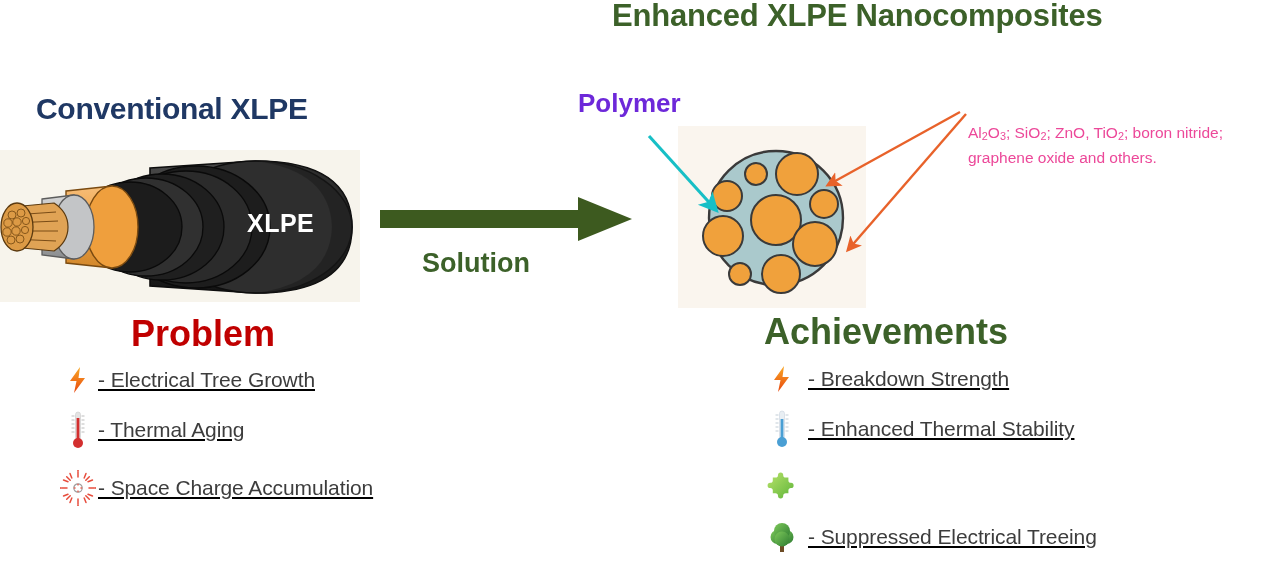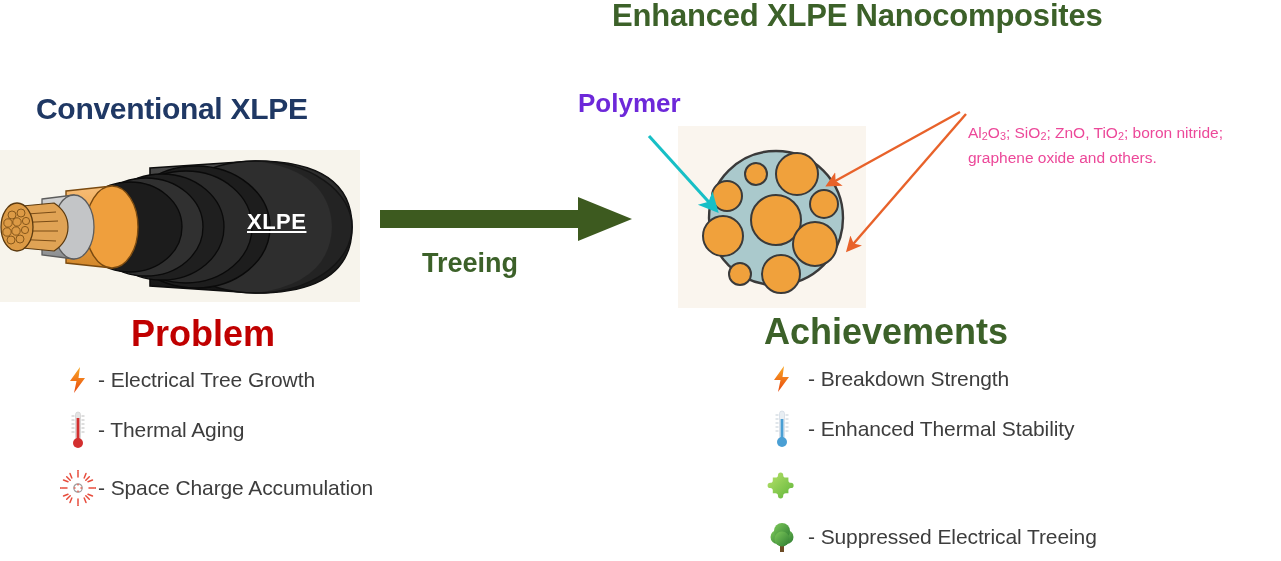--- a/index.html
+++ b/index.html
@@ -88,25 +88,24 @@
     position: absolute;
     left: 0px;
     top: 143px;
     width: 370px;
     height: 168px;
   }
   .xlpe-word {
     position: absolute;
     left: 247px;
     top: 209px;
-    font-size: 22px;
+    font-size: 25px;
     font-weight: bold;
     color: #ffffff;
     letter-spacing: 0.5px;
-    text-decoration: underline;
   }
 
   
   .solution-arrow {
     position: absolute;
     left: 370px;
     top: 195px;
     width: 270px;
     height: 55px;
   }
@@ -169,20 +168,21 @@
     position: absolute;
   }
   .list-problem { left: 58px; top: 363px; }
   .list-achieve { left: 762px; top: 362px; }
 
   .bullet-row {
     position: absolute;
     display: flex;
     align-items: center;
     height: 34px;
+    text-decoration: underline;
   }
   .bullet-icon {
     width: 40px;
     min-width: 40px;
     height: 34px;
     display: flex;
     align-items: center;
     justify-content: center;
   }
   .bullet-text {
@@ -269,21 +269,21 @@
       <circle cx="11" cy="97" r="4"></circle>
         <circle cx="20" cy="96" r="4"></circle>
     </g>
   </svg>
 
   <div class="xlpe-word">XLPE</div>
 
   <svg class="solution-arrow" viewBox="0 0 270 55">
     <path d="M 10 15 L 208 15 L 208 2 L 262 24 L 208 46 L 208 33 L 10 33 Z" fill="#3d5a1f"></path>
   </svg>
-  <div class="solution-label">Treeing</div>
+  <div class="solution-label">Solution</div>
 
   <div class="polymer-label">Polymer</div>
 
   <div class="nano-panel"></div>
 
   <svg class="nano-svg" viewBox="0 0 196 190">
     <circle cx="100" cy="94" r="67" fill="#aac9cc" stroke="#3a3a3a" stroke-width="2.4"></circle>
     <g fill="#f0a13c" stroke="#3a3a3a" stroke-width="2">
       <circle cx="80" cy="50" r="11"></circle>
       <circle cx="121" cy="50" r="21"></circle>

